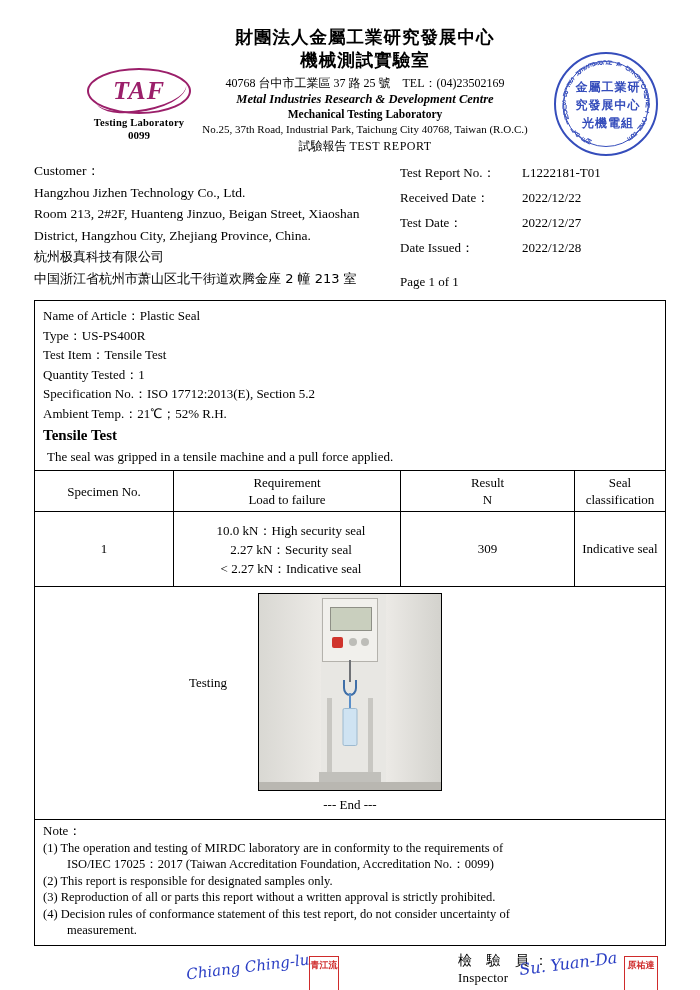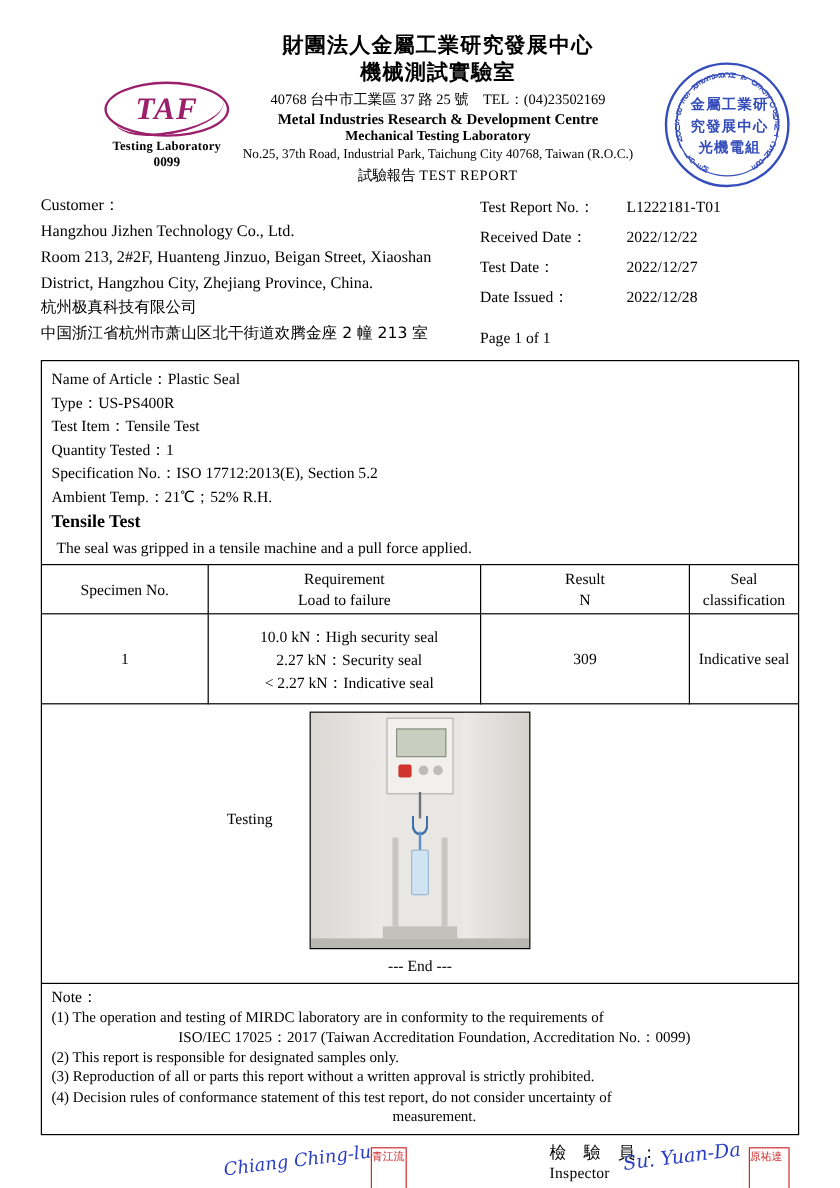--- a/index.html
+++ b/index.html
@@ -93,20 +93,21 @@
   }
   .h-addr-cn {
     font-size: 12px;
     margin-top: 3px;
     line-height: 16px;
   }
   .h-en1 {
     font-size: 12.5px;
     font-weight: bold;
     line-height: 16px;
+    font-style: italic;
   }
   .h-en2 {
     font-size: 11.5px;
     font-weight: bold;
     line-height: 15px;
   }
   .h-addr-en {
     font-size: 11px;
     line-height: 15px;
   }
@@ -396,21 +397,21 @@
   }
 
   
   .note {
     border-top: 1px solid #000;
     padding: 3px 8px 6px 8px;
     font-size: 12.5px;
     line-height: 16.5px;
   }
   .note .note-title { font-size: 13px; }
-  .note .indent { padding-left: 24px; text-align: center; }
+  .note .indent { padding-left: 24px; }
 
   
   .sig-wrap {
     position: relative;
     margin-top: 6px;
     height: 52px;
     font-size: 13px;
   }
   .sig-left {
     position: absolute;
@@ -442,21 +443,22 @@
   }
   .sig1 { left: 152px; top: 6px; }
   .sig2 { left: 485px; top: 2px; font-size: 16px; }
   .redstamp {
     position: absolute;
     border: 1.5px solid #cf2b2b;
     color: #cf2b2b;
     font-family: "DejaVu Sans", sans-serif;
     font-size: 9px;
     line-height: 10px;
-    font-weight: normal;
+    text-align: center;
+    font-weight: bold;
     box-sizing: border-box;
     padding-top: 3px;
     letter-spacing: 0;
   }
   .redstamp1 { left: 275px; top: 4px; width: 30px; height: 36px; }
   .redstamp2 { left: 590px; top: 4px; width: 34px; height: 38px; }
   .redstamp .ln { display: block; }
 </style>
 </head>
 <body>

